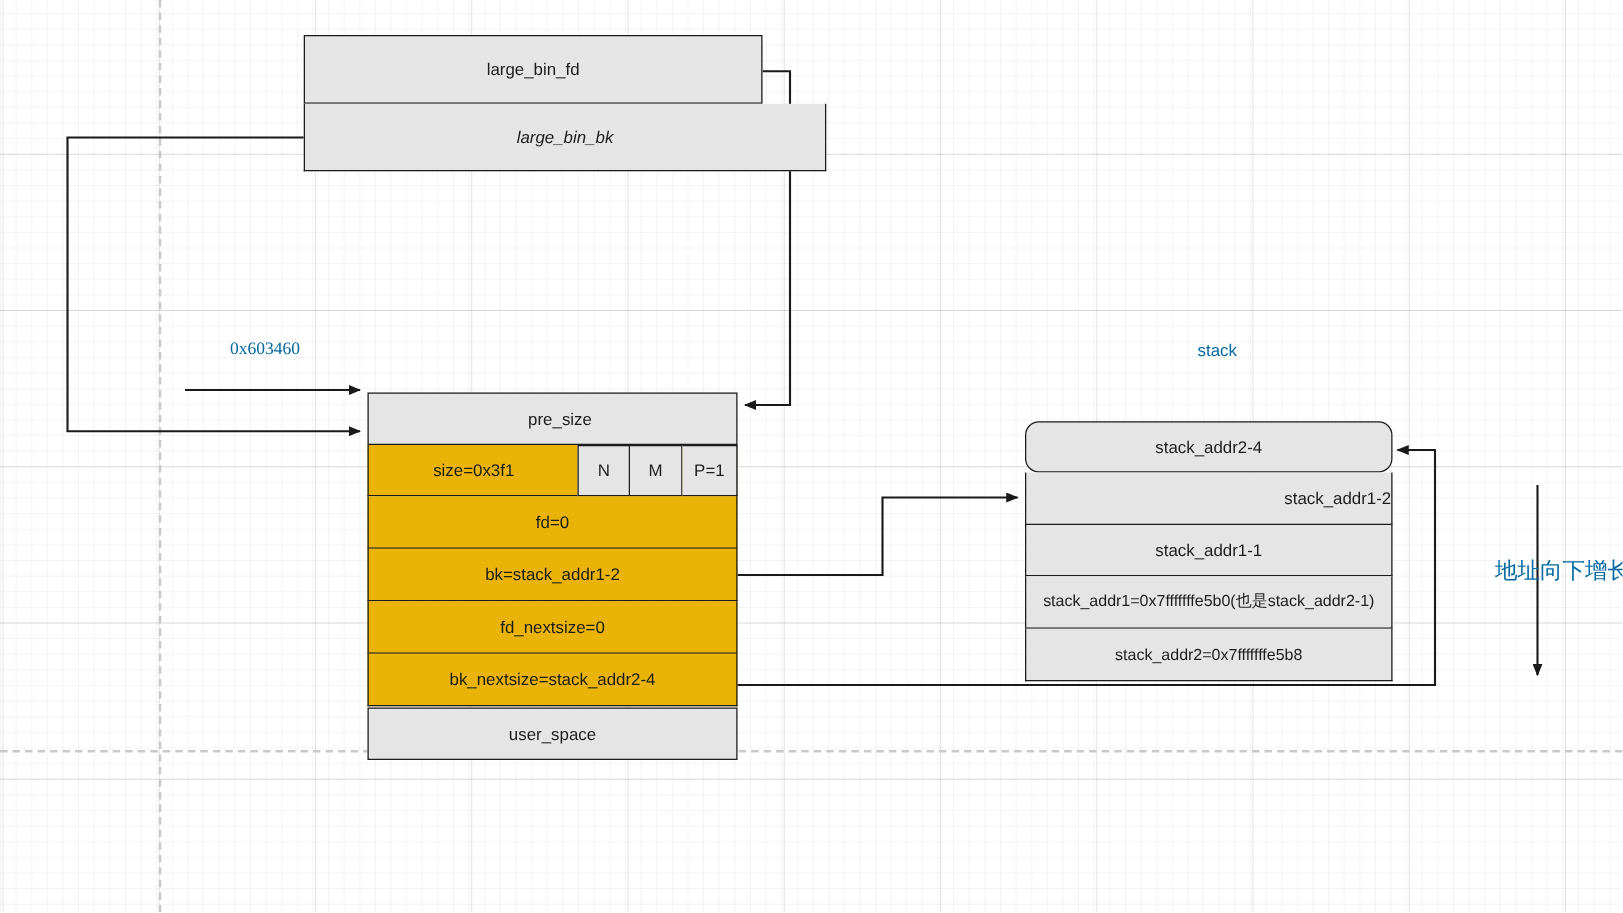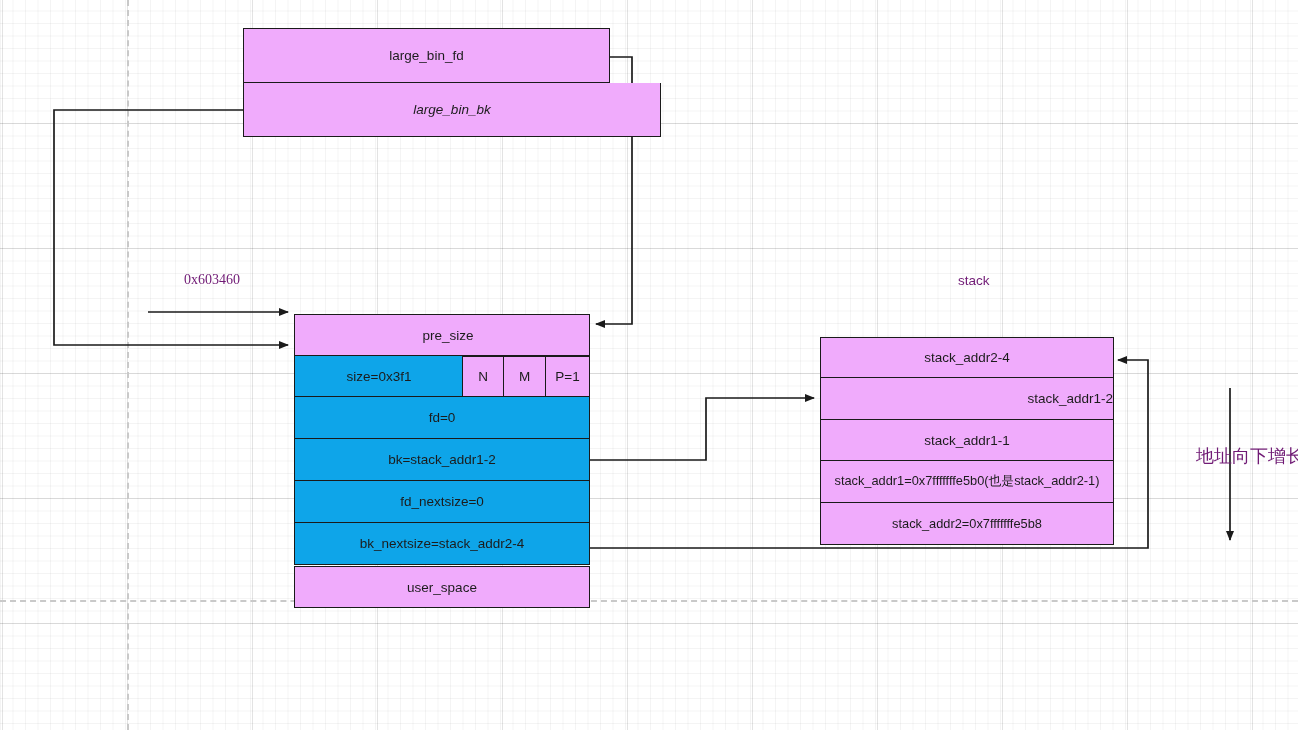--- a/index.html
+++ b/index.html
@@ -28,24 +28,24 @@
   }
   .dash-v{position:absolute;top:0;left:127px;width:0;height:730px;
           border-left:2px dashed #c9c9c9;}
   .dash-h{position:absolute;left:0;top:600px;width:1298px;height:0;
           border-top:2px dashed #c9c9c9;}
 
   svg#wires{position:absolute;left:0;top:0;width:1298px;height:730px;
             pointer-events:none;}
 
   .box{position:absolute;box-sizing:border-box;border:1.6px solid #1a1a1a;
-       background:#f0abfc;display:flex;align-items:center;justify-content:center;
+       background:#e5e5e5;display:flex;align-items:center;justify-content:center;
        font-size:13.5px;color:#1c1c1c;text-align:center;white-space:nowrap;}
-  .pink{background:#0ea5e9;}
-  .lbl{position:absolute;font-size:13.5px;color:#701a75;white-space:nowrap;}
+  .pink{background:#eab308;}
+  .lbl{position:absolute;font-size:13.5px;color:#0369a1;white-space:nowrap;}
   .lbl-serif{font-family:"Liberation Serif","DejaVu Serif",serif;font-size:14px;}
   .lbl-cn{font-family:Liberation Serif, serif;font-size:18px;}
 </style>
 </head>
 <body>
 
 <div id="canvas"></div>
 <div class="dash-v"></div>
 <div class="dash-h"></div>
 
@@ -106,21 +106,21 @@
 <div class="box pink" style="left:294px;top:481px;width:296px;height:42px;border-top:none;">
   <span>fd_nextsize=0</span>
 </div>
 <div class="box pink" style="left:294px;top:523px;width:296px;height:42px;border-top:none;">
   <span>bk_nextsize=stack_addr2-4</span>
 </div>
 <div class="box" style="left:294px;top:566px;width:296px;height:42px;">
   <span>user_space</span>
 </div>
 
-<div class="box" style="left:820px;top:337px;width:294px;height:41px;">
+<div class="box" style="left:820px;top:337px;width:294px;height:41px;border-radius:11px;">
   <span>stack_addr2-4</span>
 </div>
 <div class="box" style="left:820px;top:378px;width:294px;height:42px;border-top:none;justify-content:flex-end;">
   <span>stack_addr1-2</span>
 </div>
 <div class="box" style="left:820px;top:420px;width:294px;height:41px;border-top:none;">
   <span>stack_addr1-1</span>
 </div>
 <div class="box" style="left:820px;top:461px;width:294px;height:42px;border-top:none;font-size:12.8px;">
   <span>stack_addr1=0x7fffffffe5b0(也是stack_addr2-1)</span>

